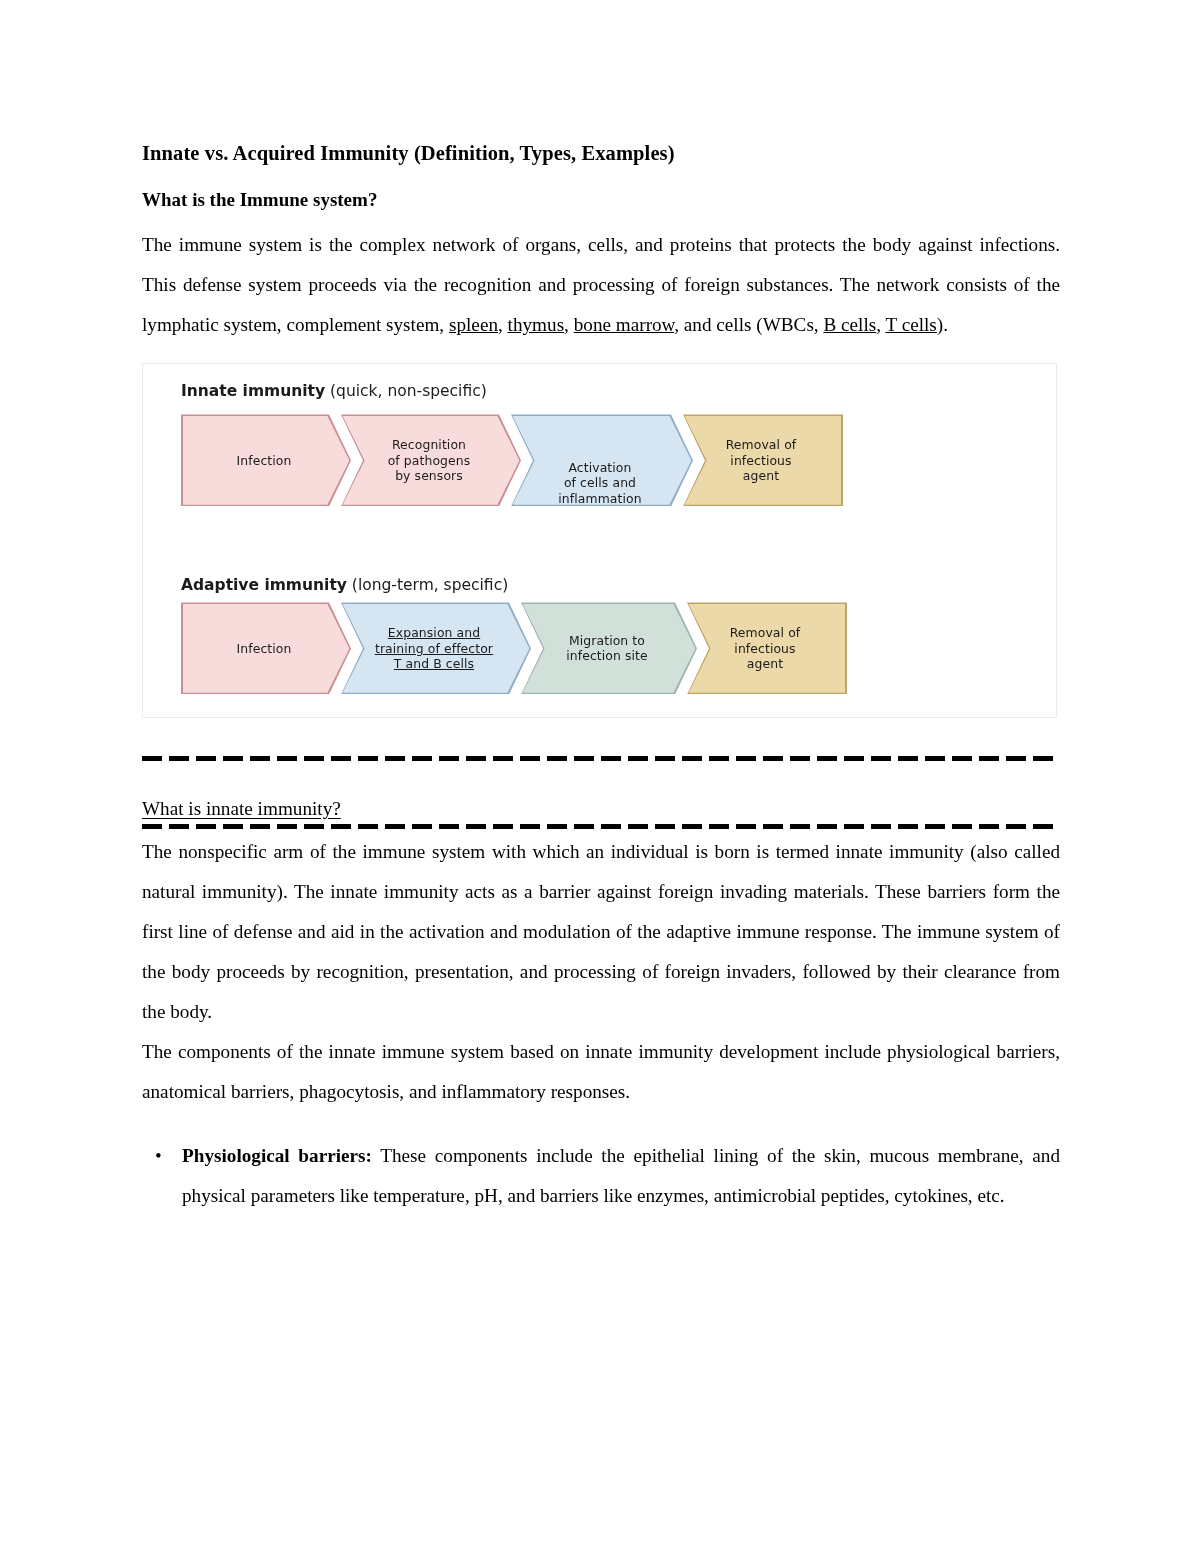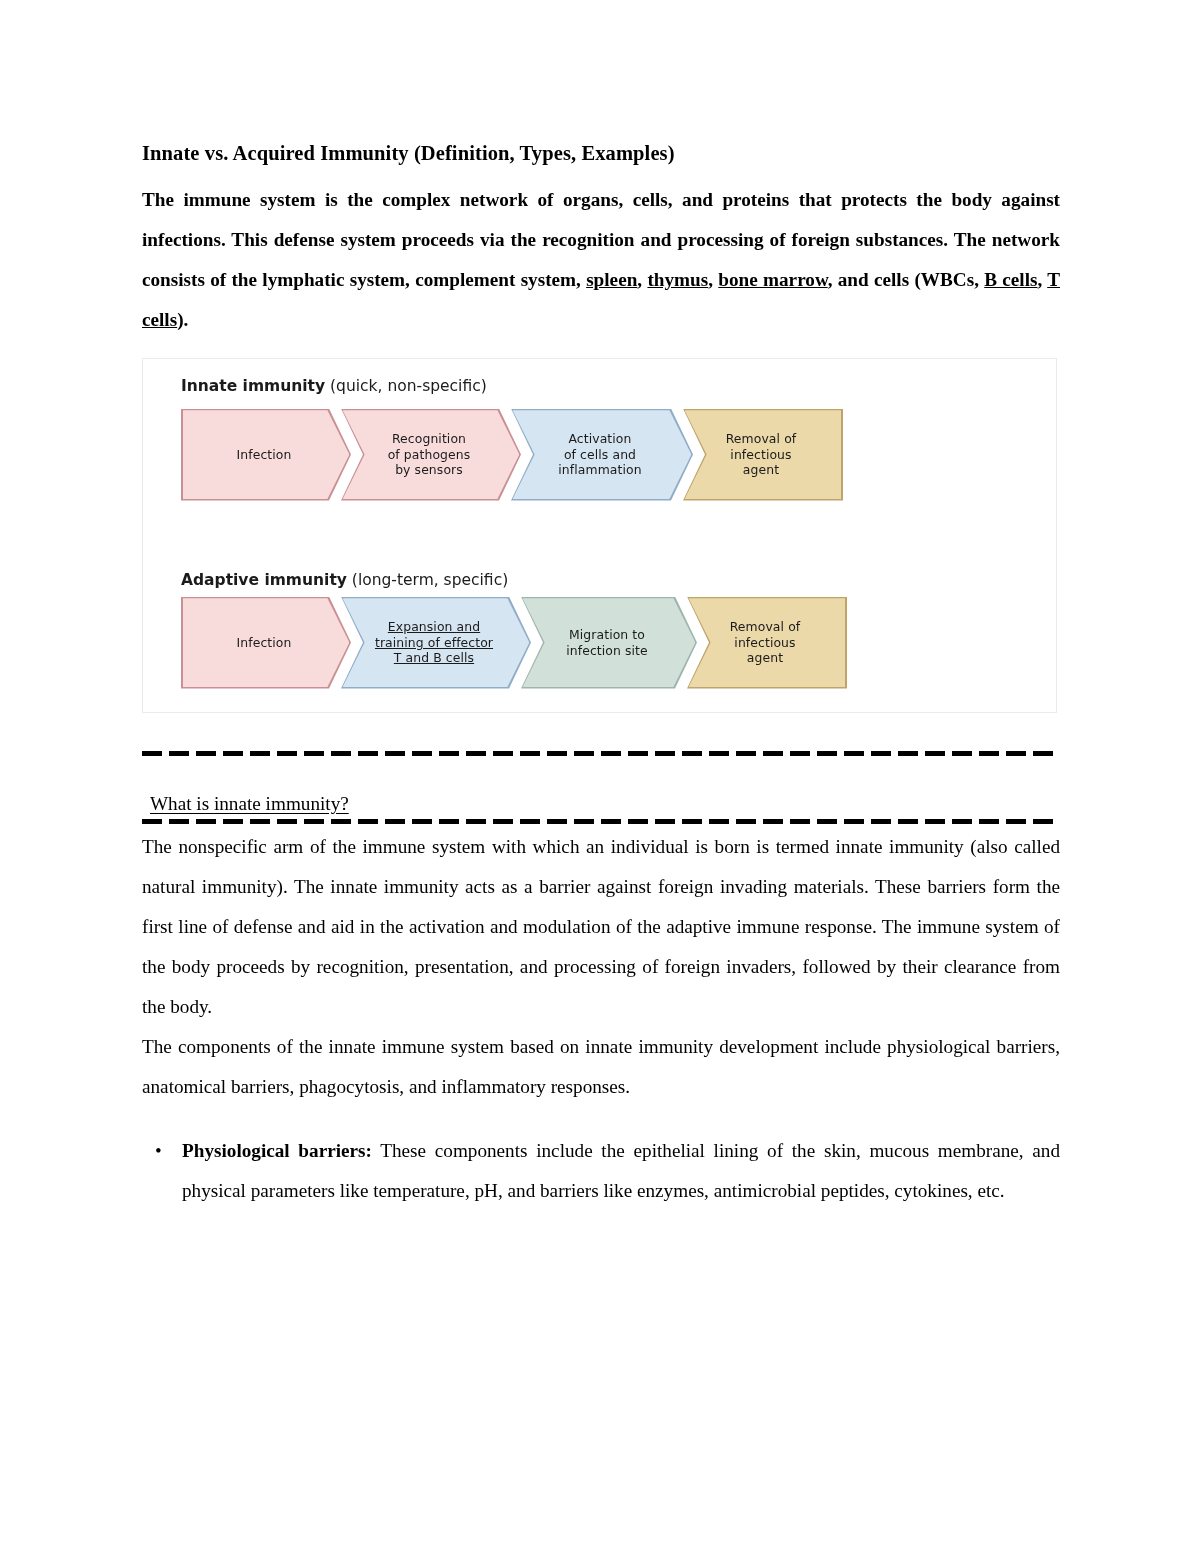--- a/index.html
+++ b/index.html
@@ -41,21 +41,21 @@
   }
 
   
   p.body {
     font-size: 19.2px;
     line-height: 40px;
     margin: 0;
     text-align: justify;
     text-justify: inter-word;
   }
-  p.first-para { padding-top: 14px; font-weight: bold; }
+  p.first-para { padding-top: 14px; }
   .u { text-decoration: underline; }
 
   
   .figure {
     margin-top: 18px;
     width: 915px;
     height: 355px;
     border: 1px solid #eceaea;
     background: #ffffff;
     box-sizing: border-box;
@@ -146,21 +146,20 @@
     font-weight: normal;
     text-decoration: underline;
     text-underline-offset: 3px;
     white-space: nowrap;
     position: absolute;
     left: 0;
     top: 0;
     z-index: 2;
     background: #ffffff;
     padding-right: 1px;
-    margin-left: 8px;
   }
   .rule-2 {
     position: absolute;
     left: 0;
     top: 26px;
     width: 918px;
     height: 5px;
     background-image: repeating-linear-gradient(
       to right,
       #000000 0px, #000000 20px,
@@ -194,20 +193,21 @@
   }
   .b { font-weight: bold; }
 </style>
 </head>
 <body>
 
 <div class="page">
 
   <h1 class="doc-title">Innate vs. Acquired Immunity (Definition, Types, Examples)</h1>
 
+  <h2 class="sub-heading">What is the Immune system?</h2>
 
   <p class="body first-para"><span>The immune system is the complex network of organs, cells, and proteins that protects the body against infections. This defense system proceeds via the recognition and processing of foreign substances. The network consists of the lymphatic system, complement system, </span><a class="u" href="#" style="color:#000;text-decoration:underline;">spleen</a><span>, </span><a class="u" href="#" style="color:#000;text-decoration:underline;">thymus</a><span>, </span><a class="u" href="#" style="color:#000;text-decoration:underline;">bone marrow</a><span>, and cells (WBCs, </span><a class="u" href="#" style="color:#000;text-decoration:underline;">B cells</a><span>, </span><a class="u" href="#" style="color:#000;text-decoration:underline;">T cells</a><span>).</span></p>
 
   <div class="figure">
 
     <div class="fig-label" style="left:38px; top:18px;">
       <b>Innate immunity</b><span> (quick, non-specific)</span>
     </div>
 
     <div class="flow" style="left:38px; top:50px;">
@@ -220,21 +220,21 @@
       </div>
       <div class="chev c-pink sh-mid" style="width:180px;justify-content:center;">
         <div class="shape">
             <div class="brd"></div>
             <div class="fil"></div>
           </div>
         <div class="chev-txt" style="white-space:pre-line;">Recognition
 of pathogens
 by sensors</div>
       </div>
-      <div class="chev c-blue sh-mid" style="width:182px;">
+      <div class="chev c-blue sh-mid" style="width:182px;align-items:flex-end;">
         <div class="shape">
             <div class="brd"></div>
             <div class="fil"></div>
           </div>
         <div class="chev-txt" style="white-space:pre-line;">Activation
 of cells and
 inflammation</div>
       </div>
       <div class="chev c-tan sh-end" style="width:160px;">
         <div class="shape">

